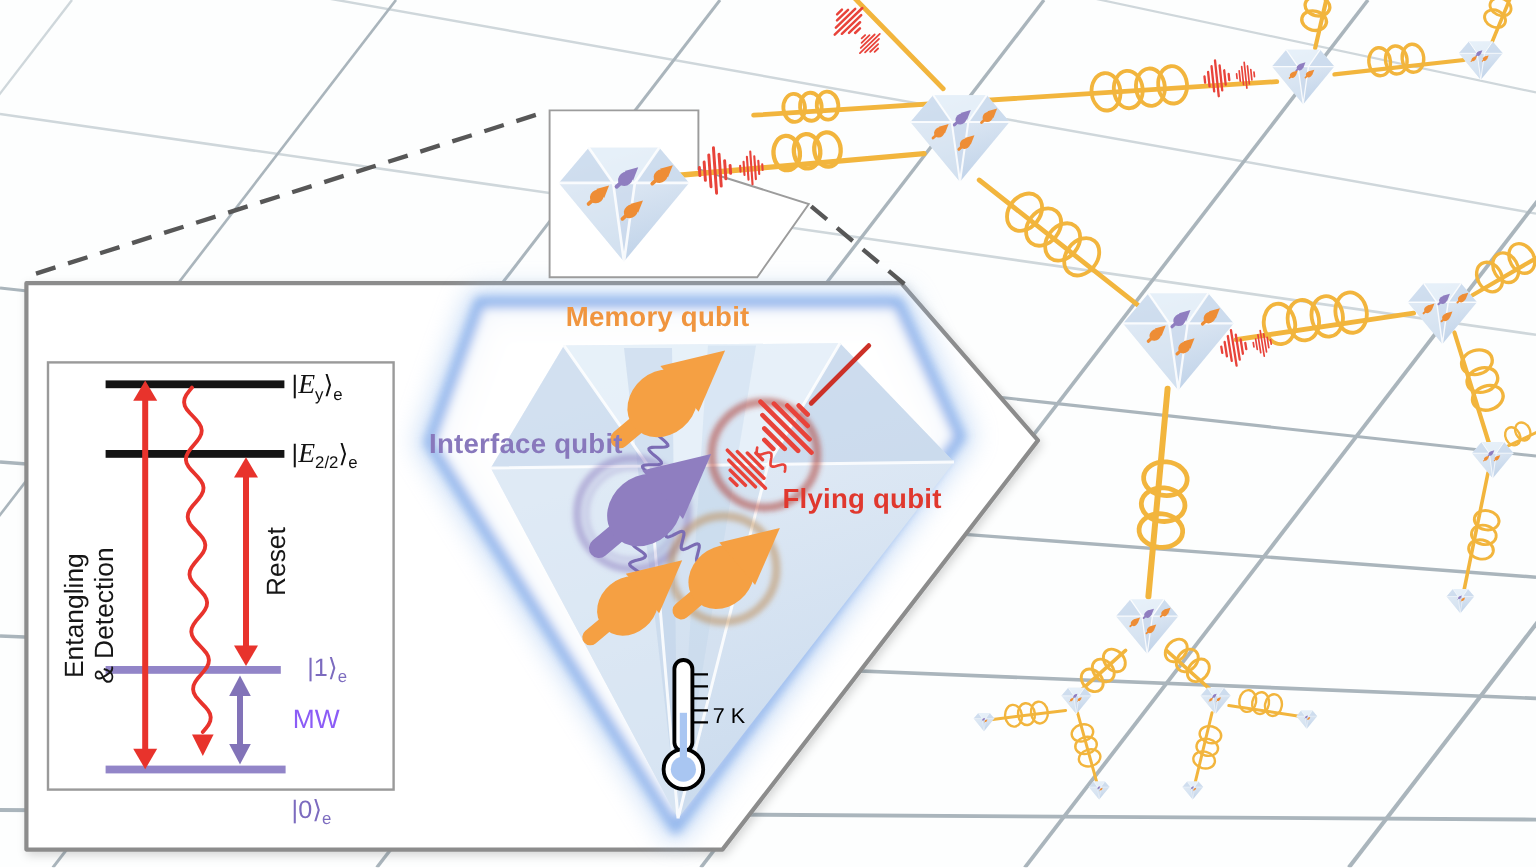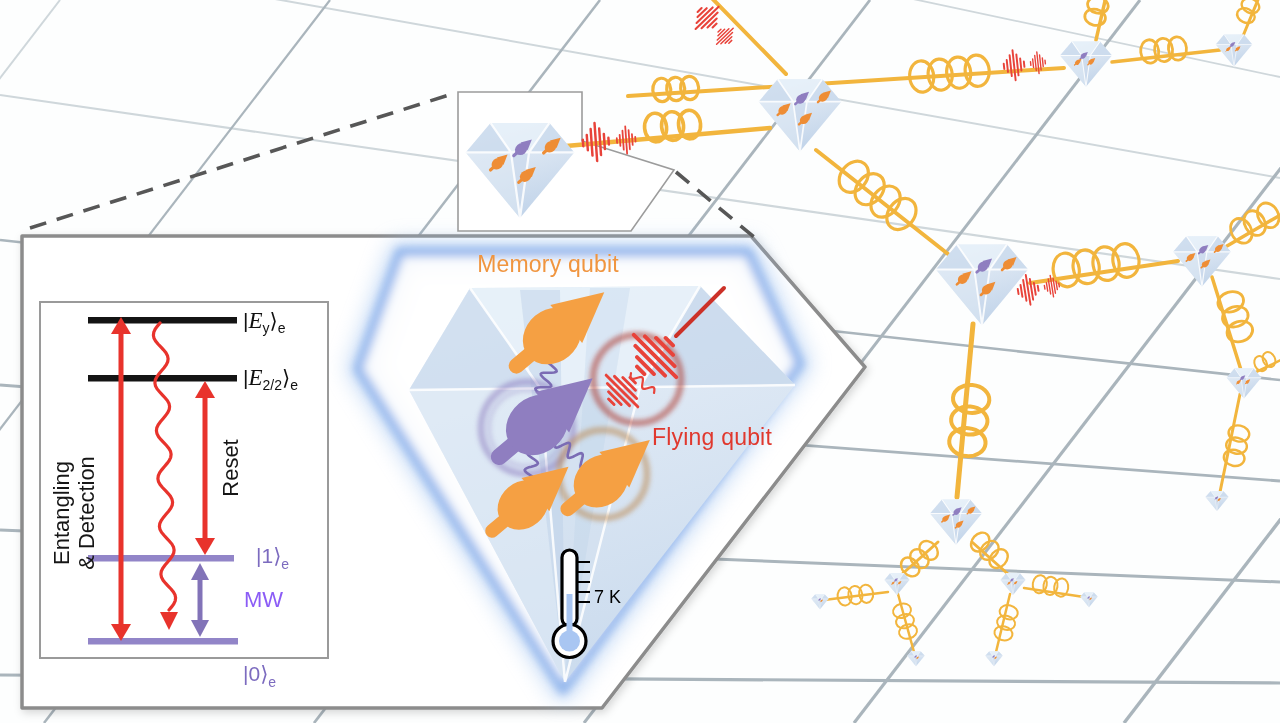--- a/index.html
+++ b/index.html
@@ -1,20 +1,20 @@
 <!DOCTYPE html>
 <html style="--c-fiber: #F2B53D; --c-pulse_red: #E8433A; --c-deep_red: #CC3128; --c-arrow_red: #E8332C; --c-label_orange: #F0953F; --c-label_purple: #8878BC; --c-label_red: #E0382E; --c-spin_orange: #F5A043; --c-spin_purple: #8F7EC0; --c-wave_purple: #7B6CB4; --c-level_purple: #9285C8; --c-level_purple_text: #7C6BBF; --c-grid_light: #CFD7DB; --c-grid_dark: #AAB5BC; --c-glow_blue: #7FA9E9; --c-glow_blue_soft: #9FC2F0; --c-border_gray: #8C8C8C; --c-thermo_blue: #A9C6F2;"><head>
 <meta charset="utf-8">
 <style>
   html,body{margin:0;padding:0;background:#fff;}
   .stage{position:relative;width:1280px;height:723px;overflow:hidden;background:#FDFEFE;
          font-family:"Liberation Sans", sans-serif;}
   .stage svg.scene{position:absolute;left:0;top:0;width:1280px;height:723px;}
   .ovl{position:absolute;white-space:nowrap;}
-  .lab{font-size:23px;font-weight:normal;letter-spacing:.2px;}
+  .lab{font-size:23px;font-weight:bold;letter-spacing:.2px;}
   .lab-orange{color:var(--c-label_orange);}
   .lab-purple{color:var(--c-label_purple);}
   .lab-red{color:var(--c-label_red);}
   .center{transform:translate(-50%,-50%);}
   .rightmid{transform:translate(-100%,-50%);}
   .leftmid{transform:translate(0,-50%);}
   .lvl{font-size:21px;color:#111;}
   .lvl sub{font-size:14px;}
   .lvl i{font-family:"Liberation Serif",serif;font-size:23px;}
   .lvl-purple{color:var(--c-level_purple_text);}
@@ -556,21 +556,22 @@
             <use href="#gSpin"></use>
           </g>
           <g transform="translate(525.65,176.17) rotate(-42) scale(0.6214999999999999)" style="color:#EE8D35">
             <use href="#gSpin"></use>
           </g>
         </g>
       </g>
 </svg>
 
 <div class="ovl lab lab-orange center" style="left:548px;top:264px">Memory qubit</div>
-<div class="ovl lab lab-red leftmid" style="left:652px;top:437px">Flying qubit</div>
+<div class="ovl lab lab-purple rightmid" style="left:519px;top:370px">Interface qubit</div>
+<div class="ovl lab lab-red leftmid" style="left:652px;top:416px">Flying qubit</div>
 <div class="ovl temp leftmid" style="left:594px;top:597px">7 K</div>
 
 <div class="ovl lvl leftmid" style="left:243px;top:322px"><span>|</span><i>E</i><sub>y</sub><span>⟩</span><sub>e</sub></div>
 <div class="ovl lvl leftmid" style="left:243px;top:379px"><span>|</span><i>E</i><sub>2/2</sub><span>⟩</span><sub>e</sub></div>
 <div class="ovl lvl lvl-purple leftmid" style="left:256px;top:558px"><span>|</span><span>1</span><span>⟩</span><sub>e</sub></div>
 <div class="ovl lvl lvl-purple leftmid" style="left:243px;top:676px"><span>|</span><span>0</span><span>⟩</span><sub>e</sub></div>
 
 <div class="ovl mwtxt leftmid" style="left:244px;top:600px">MW</div>
 <div class="ovl eng rot" style="left:231px;top:468px">Reset</div>
 <div class="ovl eng rot" style="left:75px;top:513px">

